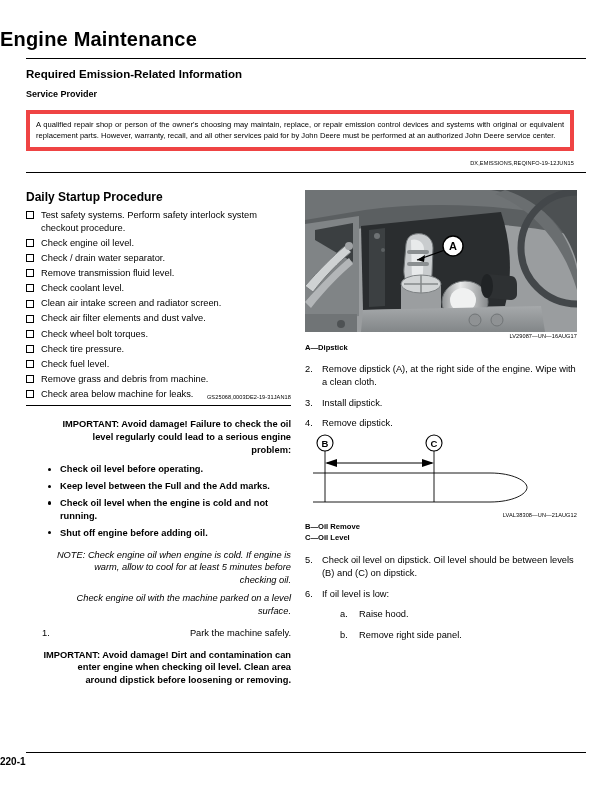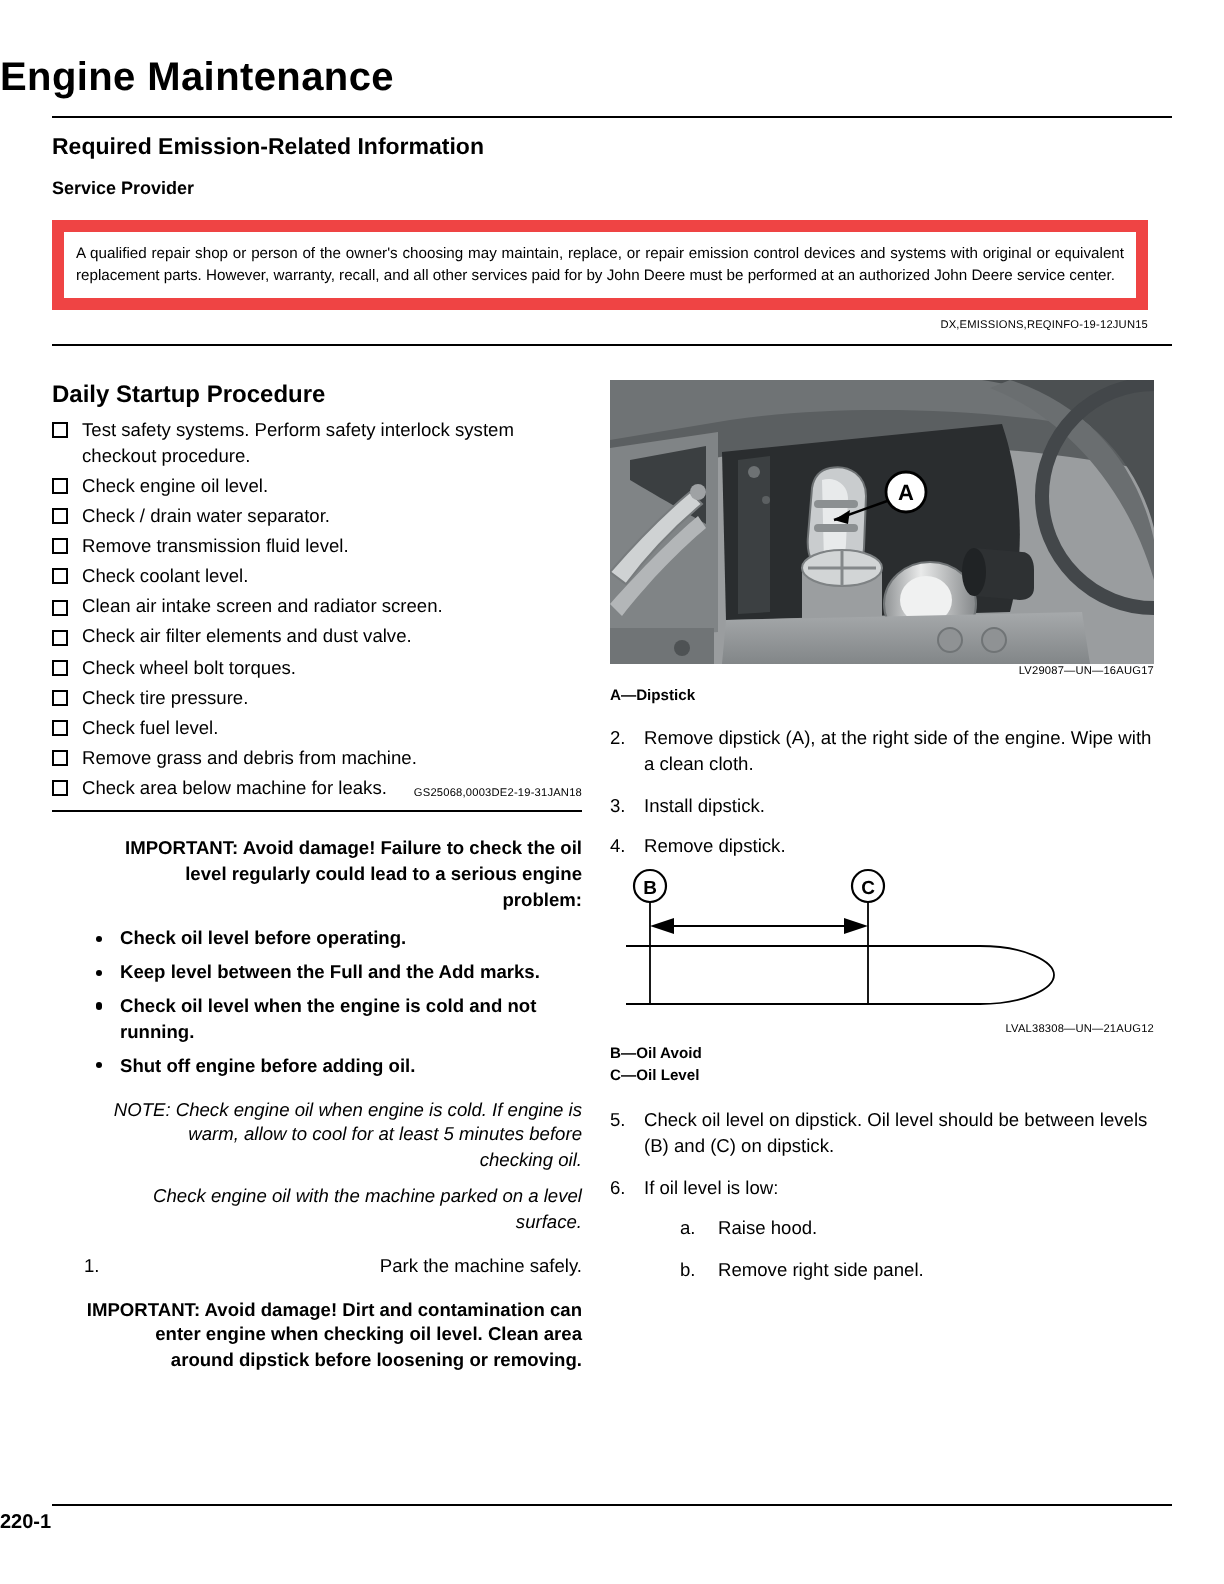--- a/index.html
+++ b/index.html
@@ -48,21 +48,21 @@
   }
   .h3 {
     position: absolute;
     font-size: 9px;
     font-weight: bold;
   }
   .provider-box {
     position: absolute;
     left: 26px; top: 110px;
     width: 548px;
-    border: 6px solid #ef4444;
+    border: 4px solid #ef4444;
     box-sizing: border-box;
     padding: 5px 6px 6px 6px;
   }
   .provider-box p {
     margin: 0;
     font-size: 7.6px;
     line-height: 1.45;
     text-align: justify;
   }
   .refcode {
@@ -413,21 +413,21 @@
 
         <line x1="22" y1="31" x2="127" y2="31" stroke="#000" stroke-width="1"></line>
         <polygon points="20,31 32,27 32,35" fill="#000"></polygon>
         <polygon points="129,31 117,27 117,35" fill="#000"></polygon>
 
         <path d="M8,41 L185,41 C208,41 222,49 222,55.5 C222,62 208,70 185,70 L8,70" fill="none" stroke="#000" stroke-width="0.9"></path>
       </svg>
     </div>
 
     <p class="fig-code" style="margin-top:0;">LVAL38308—UN—21AUG12</p>
-    <p class="legend" style="margin-top:3px;">B—Oil Avoid</p>
+    <p class="legend" style="margin-top:3px;">B—Oil Remove</p>
     <p class="legend">C—Oil Level</p>
 
     <ol class="numlist" style="margin-top:11px;">
       <li><span class="num">5.</span><span>Check oil level on dipstick. Oil level should be between levels (B) and (C) on dipstick.</span></li>
       <li style="margin-bottom:0;">
         <span class="num">6.</span><span>If oil level is low:</span>
         <ol class="sublist">
           <li><span class="num">a.</span><span>Raise hood.</span></li>
           <li><span class="num">b.</span><span>Remove right side panel.</span></li>
         </ol>

